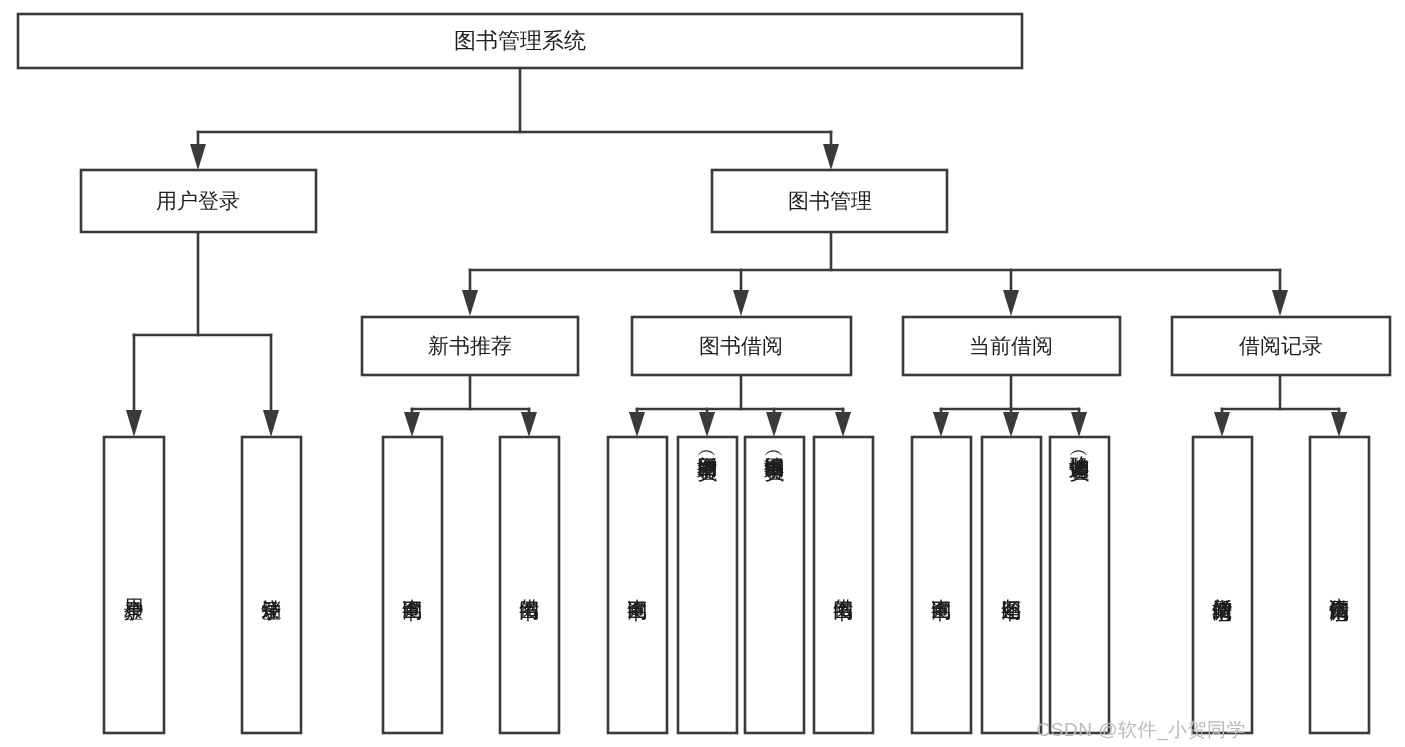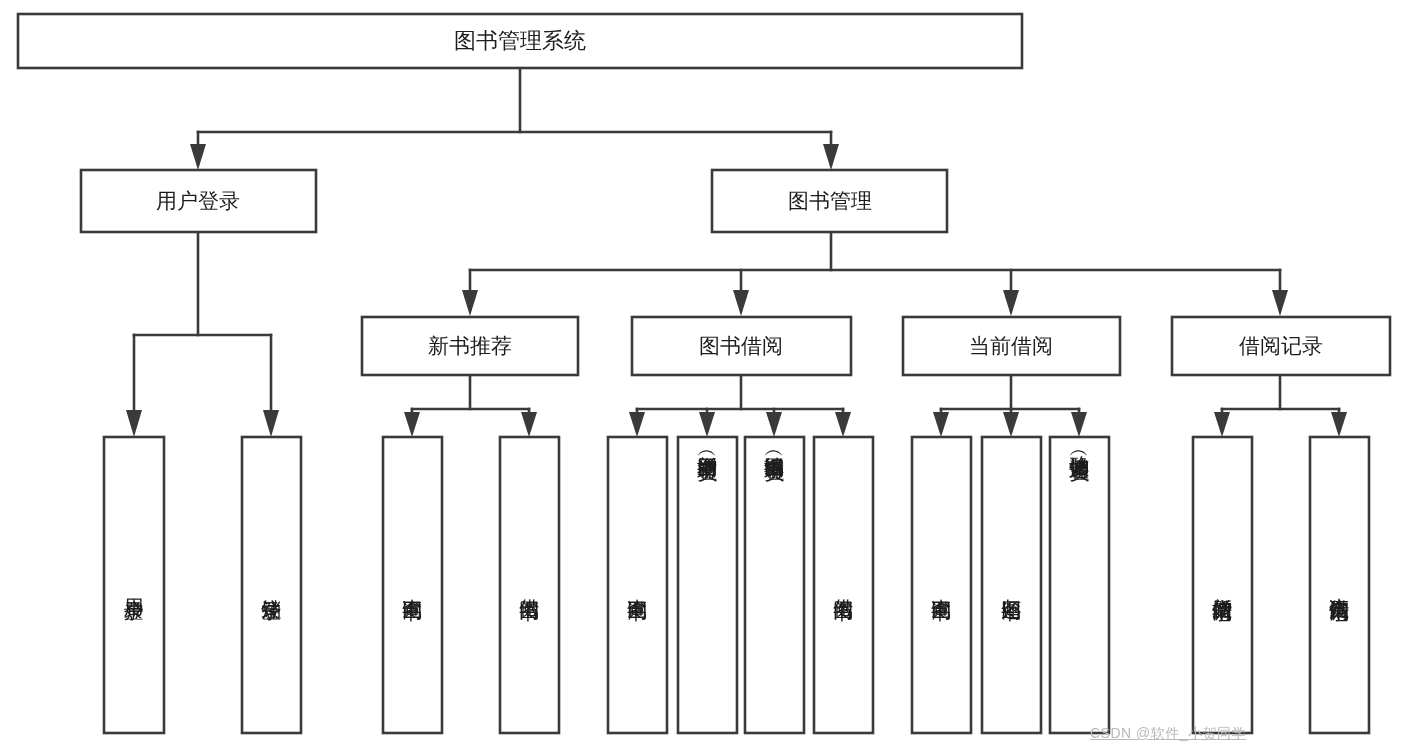--- a/index.html
+++ b/index.html
@@ -70,25 +70,24 @@
     color: #1d1d1d;
     letter-spacing: 1px;
     text-align: center;
     white-space: nowrap;
   }
   .watermark {
     position: absolute;
     right: 8px;
     bottom: 4px;
     font-family: "Liberation Sans", "DejaVu Sans", sans-serif;
-    font-size: 14px;
+    font-size: 19px;
     color: #b9b9b9;
     letter-spacing: 0.5px;
     white-space: nowrap;
-    text-decoration: underline;
   }
 </style>
 </head>
 <body>
 
 <div id="diagram-root">
 
   <svg id="diagram-svg" viewBox="0 0 1405 747">
 
     <g>

